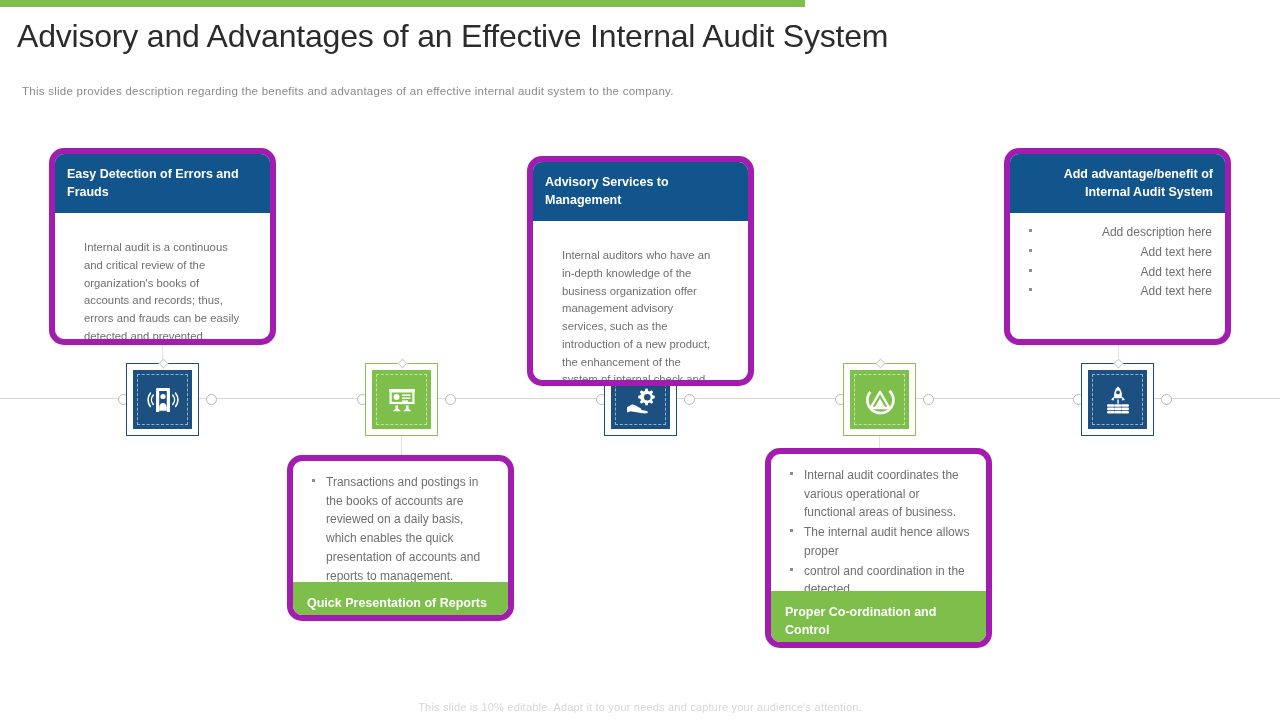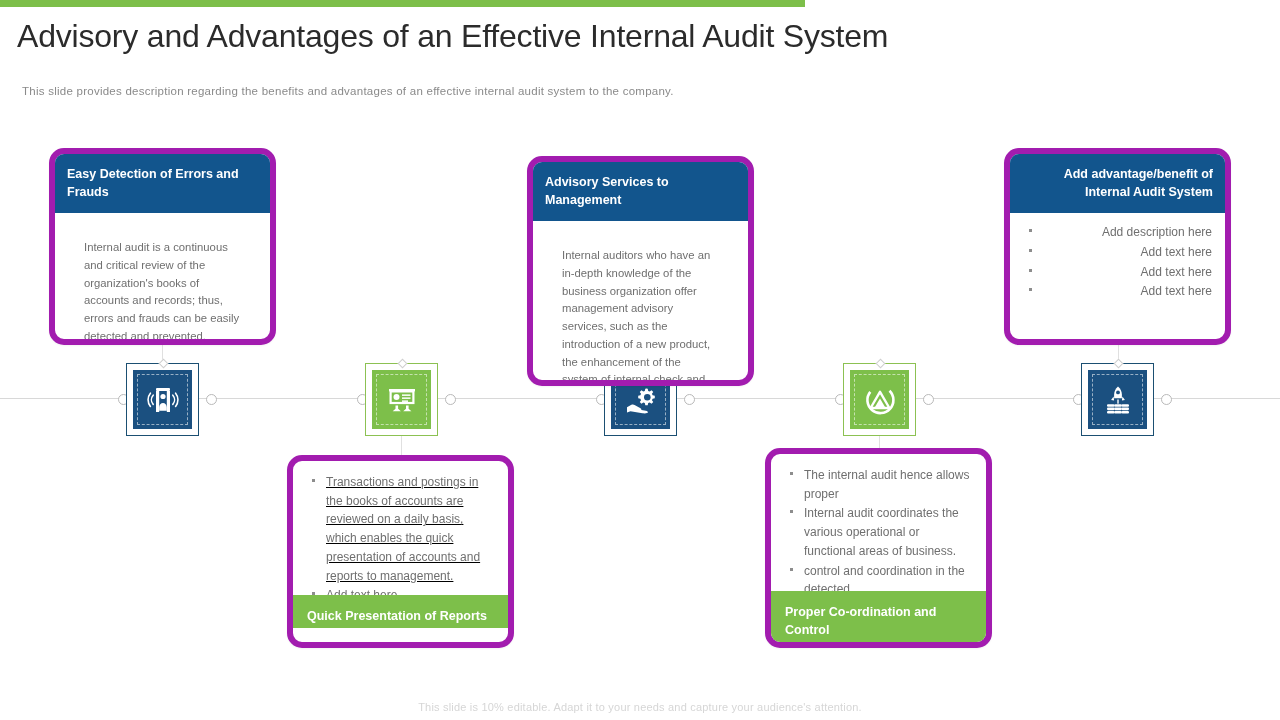--- a/index.html
+++ b/index.html
@@ -244,35 +244,35 @@
   <div class="card-body">
     <ul class="bullets">
       <li>Add description here</li>
       <li>Add text here</li>
       <li>Add text here</li>
       <li>Add text here</li>
     </ul>
   </div>
 </div>
 
-<div class="card bottom" style="left:287px;top:455px;width:227px;height:193px;text-decoration:underline;">
+<div class="card bottom" style="left:287px;top:455px;width:227px;height:166px;">
   <div class="card-body">
     <ul class="bullets">
       <li>Transactions and postings in the books of accounts are reviewed on a daily basis, which enables the quick presentation of accounts and reports to management.</li>
       <li>Add text here</li>
     </ul>
   </div>
-  <div class="card-head green" style="position:absolute;left:0;right:0;bottom:14px;margin-top:14px;">Quick Presentation of Reports</div>
+  <div class="card-head green" style="position:absolute;left:0;right:0;bottom:0;margin-top:14px;">Quick Presentation of Reports</div>
 </div>
 
 <div class="card bottom" style="left:765px;top:448px;width:227px;height:200px;">
   <div class="card-body">
     <ul class="bullets">
+      <li>Internal audit coordinates the various operational or functional areas of business.</li>
       <li>The internal audit hence allows proper</li>
-      <li>Internal audit coordinates the various operational or functional areas of business.</li>
       <li>control and coordination in the detected.</li>
       <li>Add text here</li>
     </ul>
   </div>
   <div class="card-head green" style="position:absolute;left:0;right:0;bottom:0;">Proper Co-ordination and Control</div>
 </div>
 
 <div class="footer">This slide is 10% editable. Adapt it to your needs and capture your audience's attention.</div>
 
 </body></html>

